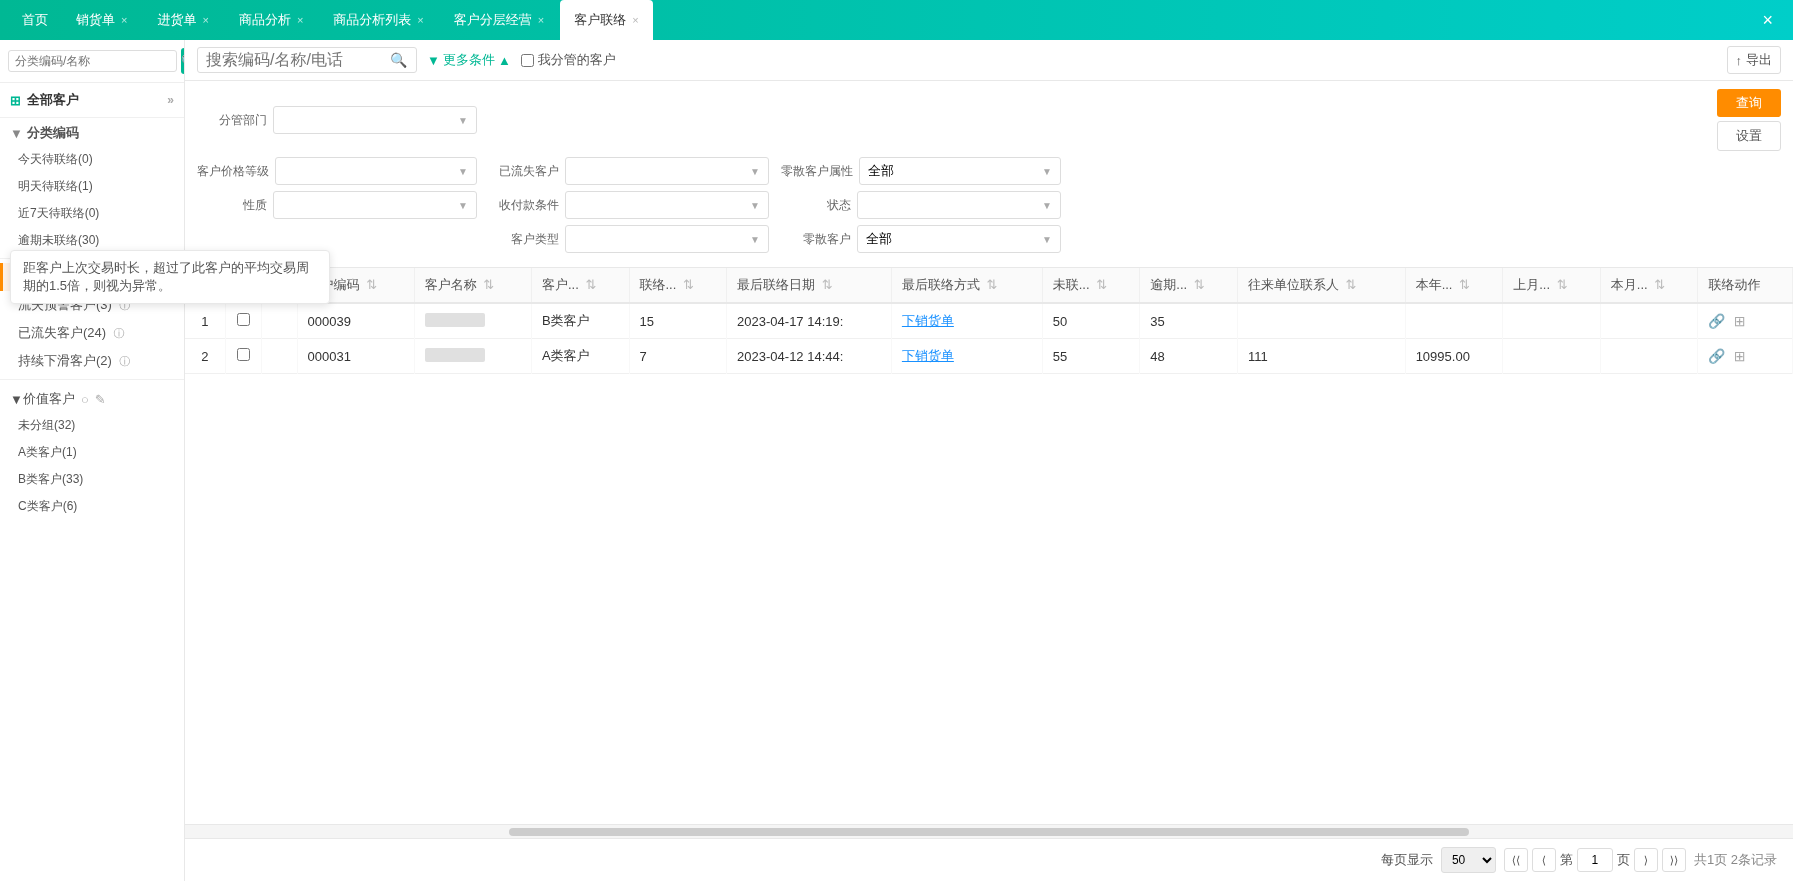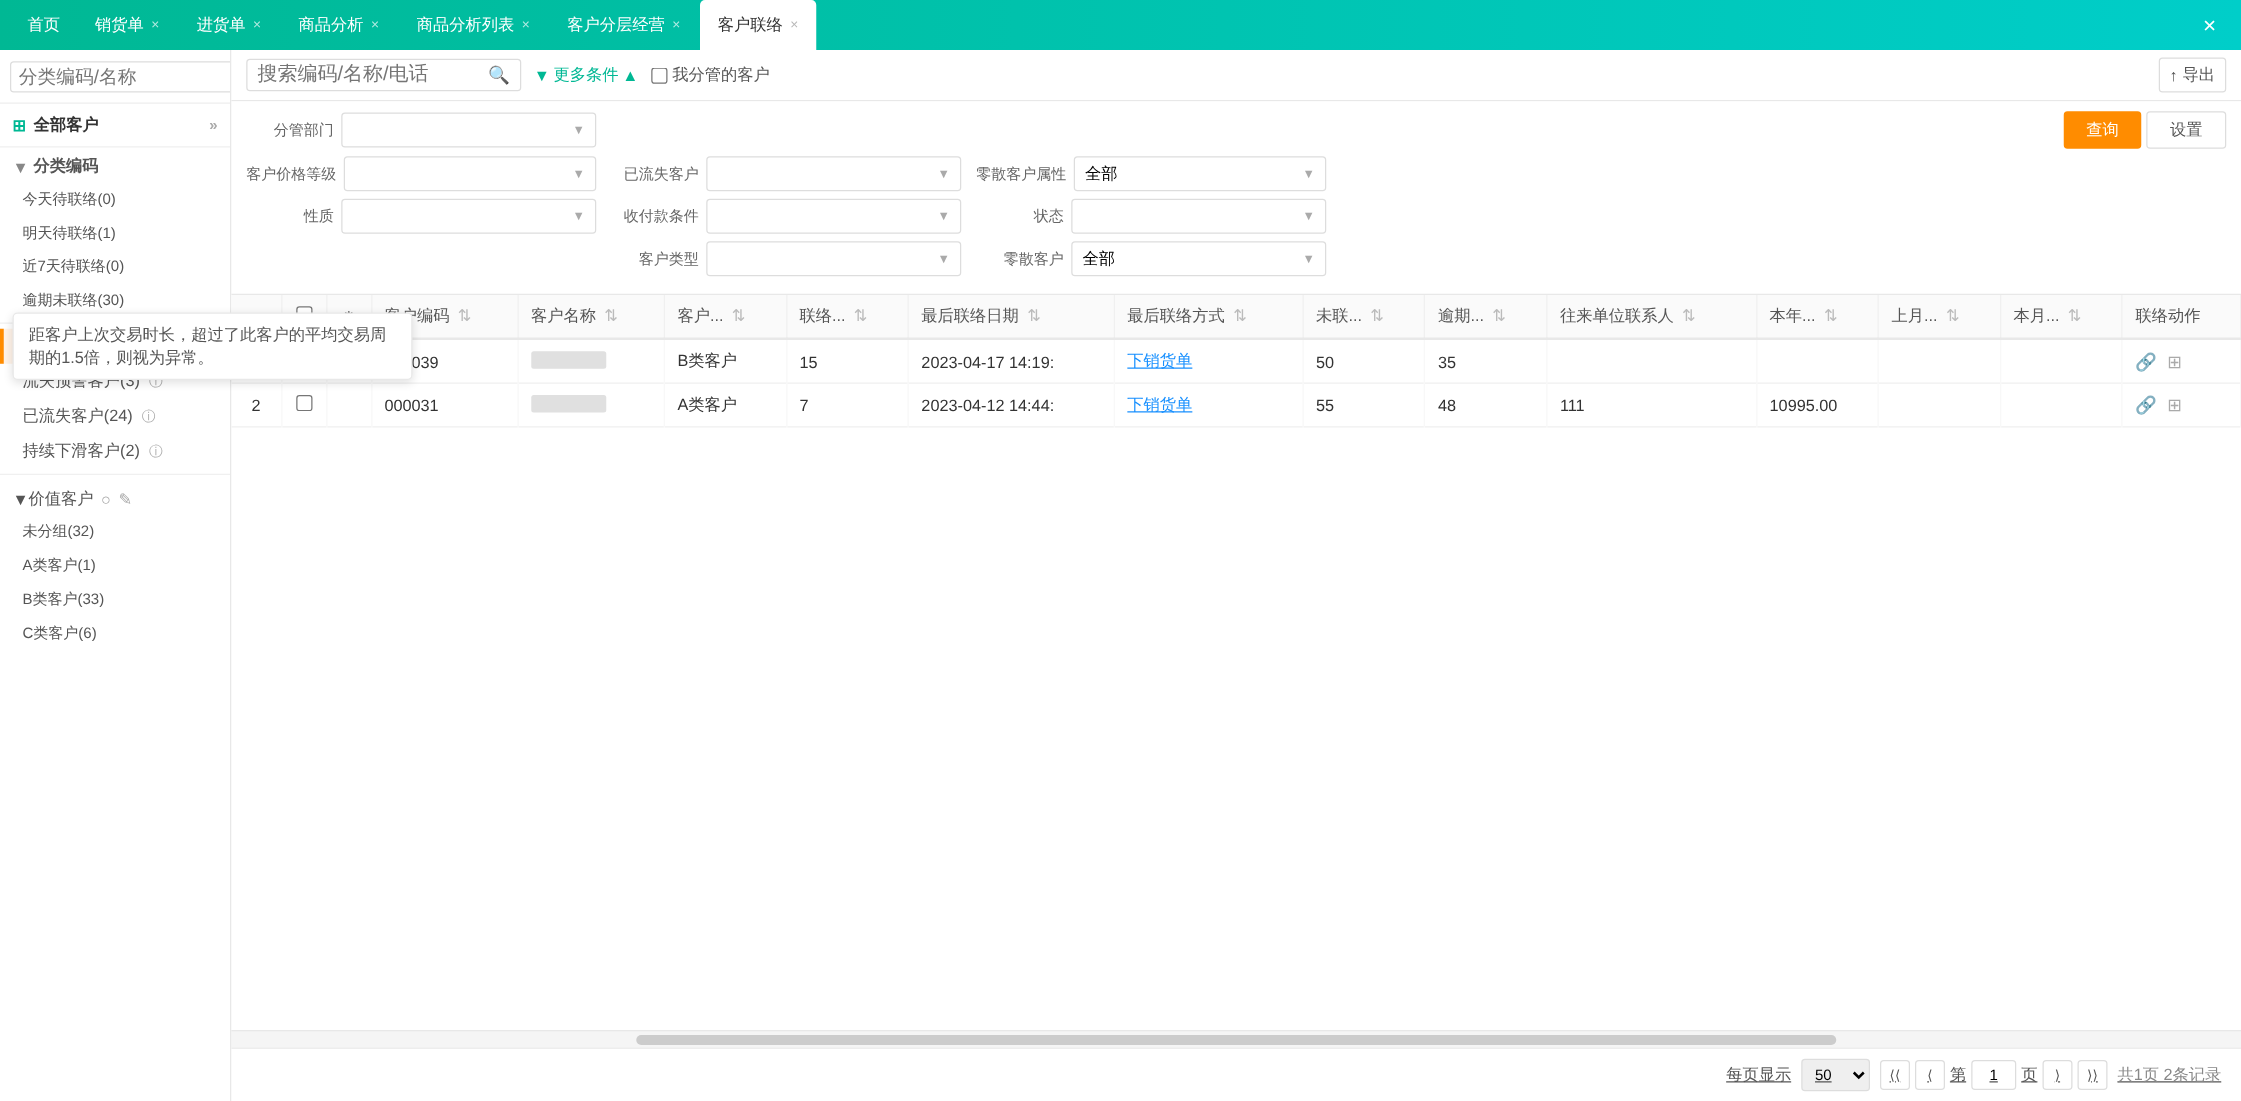--- a/index.html
+++ b/index.html
@@ -37,21 +37,21 @@
     
     .sidebar {
       width: 185px; background: #fff; border-right: 1px solid #e8e8e8;
       display: flex; flex-direction: column; flex-shrink: 0; overflow-y: auto;
     }
     .sidebar-search {
       display: flex; align-items: center; padding: 8px 8px; border-bottom: 1px solid #eee;
     }
     .sidebar-search input {
       flex: 1; border: 1px solid #ddd; border-radius: 3px; padding: 3px 6px;
-      font-size: 15px; outline: none;
+      font-size: 12px; outline: none;
     }
     .sidebar-search .search-btn {
       width: 26px; height: 26px; background: #00b894; border: none; border-radius: 3px;
       cursor: pointer; color: #fff; font-size: 12px; margin-left: 4px; display: flex; align-items: center; justify-content: center;
     }
     .sidebar-section-title {
       display: flex; align-items: center; padding: 8px 10px; font-size: 13px;
       font-weight: bold; color: #333; border-bottom: 1px solid #f0f0f0;
       cursor: pointer;
     }
@@ -125,21 +125,21 @@
       font-size: 12px; background: #fff; cursor: pointer; display: flex; align-items: center;
       justify-content: space-between; min-width: 160px; height: 28px;
     }
     .filter-select .arrow-down { color: #aaa; font-size: 10px; }
     .filter-input {
       flex: 1; border: 1px solid #ddd; border-radius: 3px; padding: 4px 8px;
       font-size: 12px; outline: none; height: 28px; min-width: 160px;
     }
     .filter-label-text { font-size: 12px; color: #666; white-space: nowrap; min-width: 70px; text-align: right; }
     .filter-action-btns {
-      display: flex; flex-direction: row; gap: 4px; margin-left: auto;
+      display: flex; flex-direction: column; gap: 4px; margin-left: auto;
     }
     .btn-query {
       background: #ff8c00; color: #fff; border: none; border-radius: 3px;
       padding: 5px 18px; cursor: pointer; font-size: 13px;
     }
     .btn-settings {
       background: #fff; color: #555; border: 1px solid #ddd; border-radius: 3px;
       padding: 5px 18px; cursor: pointer; font-size: 13px;
     }
 
@@ -166,21 +166,21 @@
     .td-actions { display: flex; align-items: center; gap: 8px; }
     .td-action-icon { color: #aaa; cursor: pointer; font-size: 14px; }
     .col-num { width: 40px; text-align: center; }
     .col-check { width: 36px; text-align: center; }
     .col-settings { width: 36px; text-align: center; }
 
     
     .pagination {
       display: flex; align-items: center; justify-content: flex-end;
       padding: 8px 16px; background: #fff; border-top: 1px solid #e8e8e8;
-      gap: 8px; font-size: 12px; color: #555; text-decoration: underline;
+      gap: 8px; font-size: 12px; color: #555;
     }
     .pagination .page-size-select {
       border: 1px solid #ddd; border-radius: 3px; padding: 2px 6px; font-size: 12px;
       height: 26px;
     }
     .pagination .page-nav {
       display: flex; align-items: center; gap: 4px;
     }
     .pagination .page-btn {
       width: 24px; height: 24px; border: 1px solid #ddd; border-radius: 3px;

